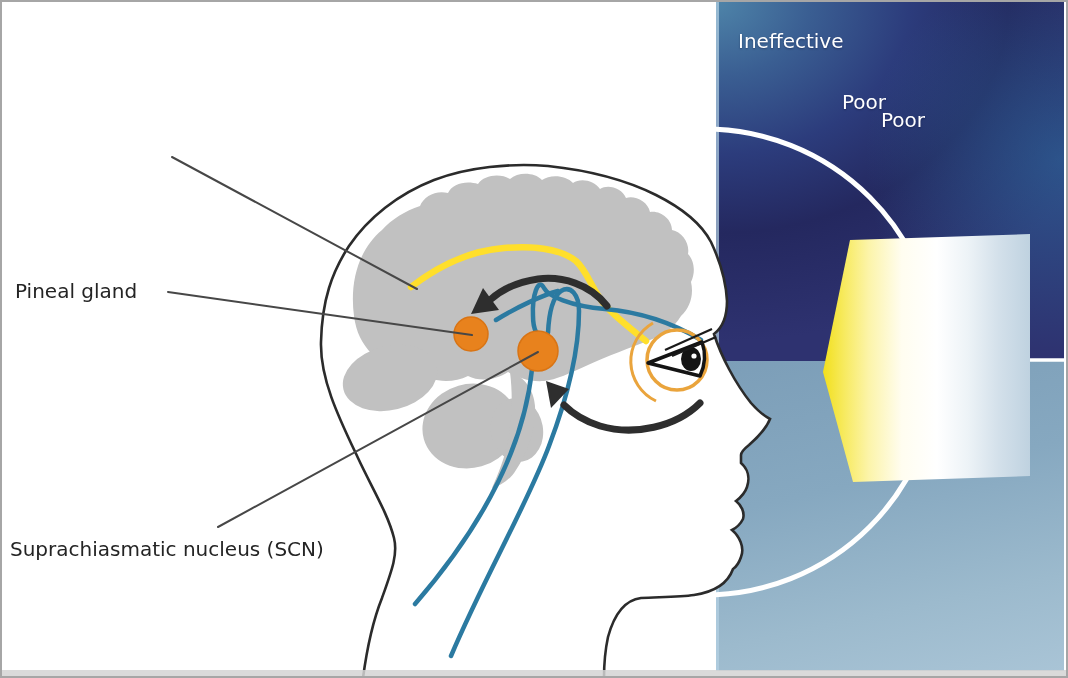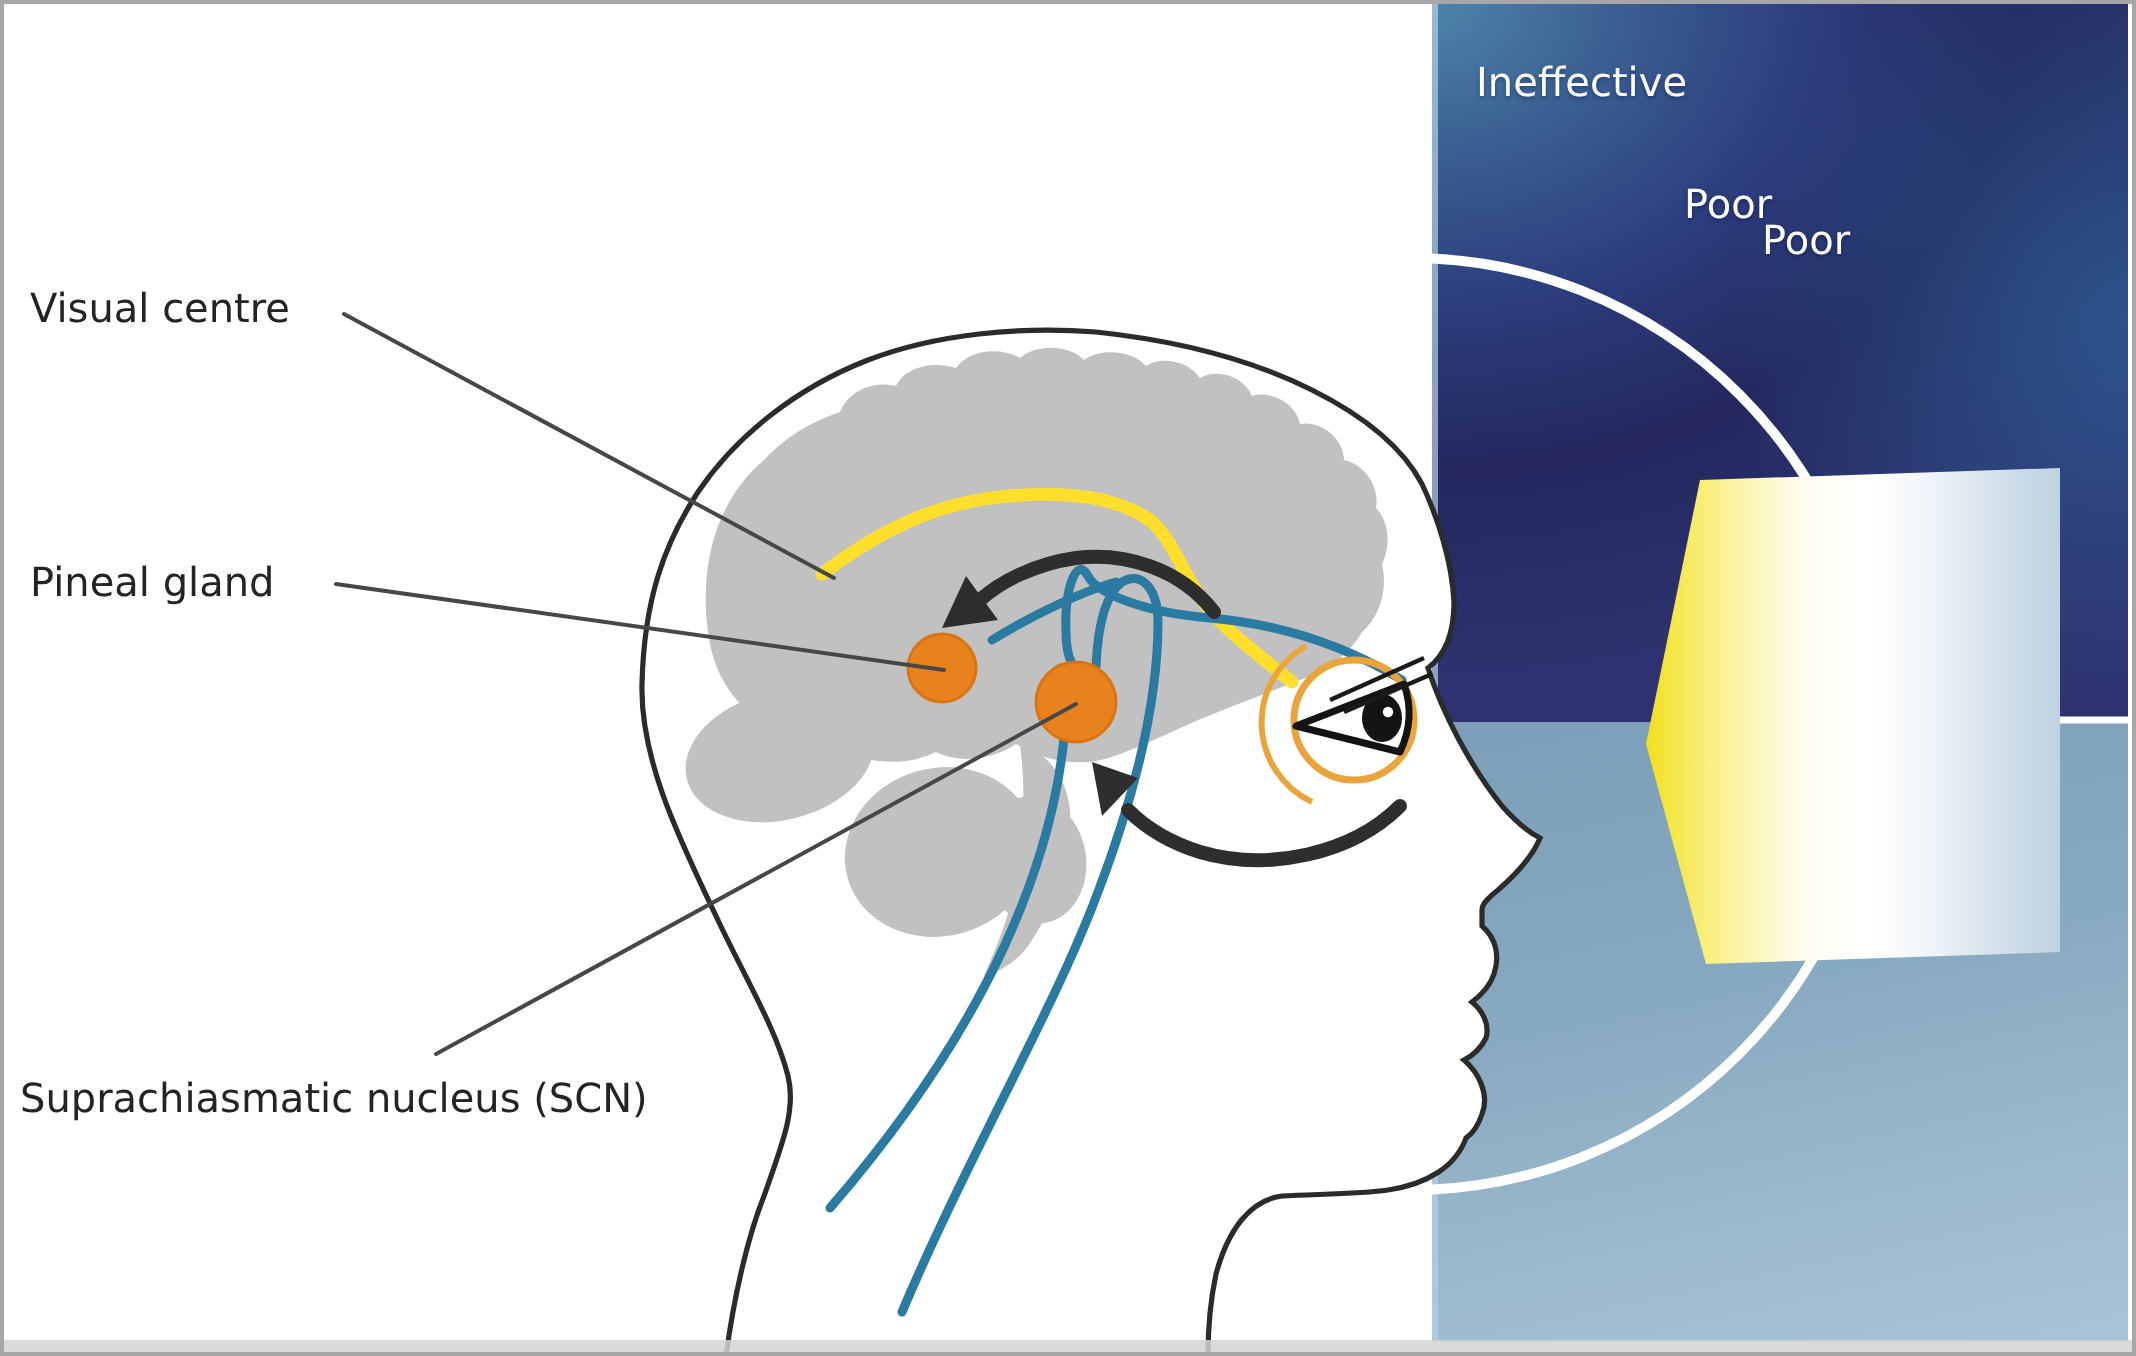--- a/index.html
+++ b/index.html
@@ -154,21 +154,20 @@
       <line x1="672" y1="356" x2="716" y2="337" stroke="#1a1a1a" stroke-width="2.2"></line>
     </g>
 
     <g stroke="#474747" stroke-width="2" stroke-linecap="round">
       <line x1="172" y1="157" x2="417" y2="289"></line>
       <line x1="168" y1="292" x2="472" y2="335"></line>
       <line x1="218" y1="527" x2="538" y2="352"></line>
     </g>
   </svg>
 
-  <div class="lbl" style="left:15px;top:144px">Visual centre</div>
   <div class="lbl" style="left:15px;top:281px">Pineal gland</div>
   <div class="lbl" style="left:10px;top:539px">Suprachiasmatic nucleus (SCN)</div>
 
   <div class="lbl on-panel" style="left:738px;top:31px">Ineffective</div>
   <div class="lbl on-panel" style="left:842px;top:92px">Poor</div>
   <div class="lbl on-panel" style="left:881px;top:110px">Poor</div>
 
   <div class="bottom-strip"></div>
   <div class="frame"></div>
 </div>

